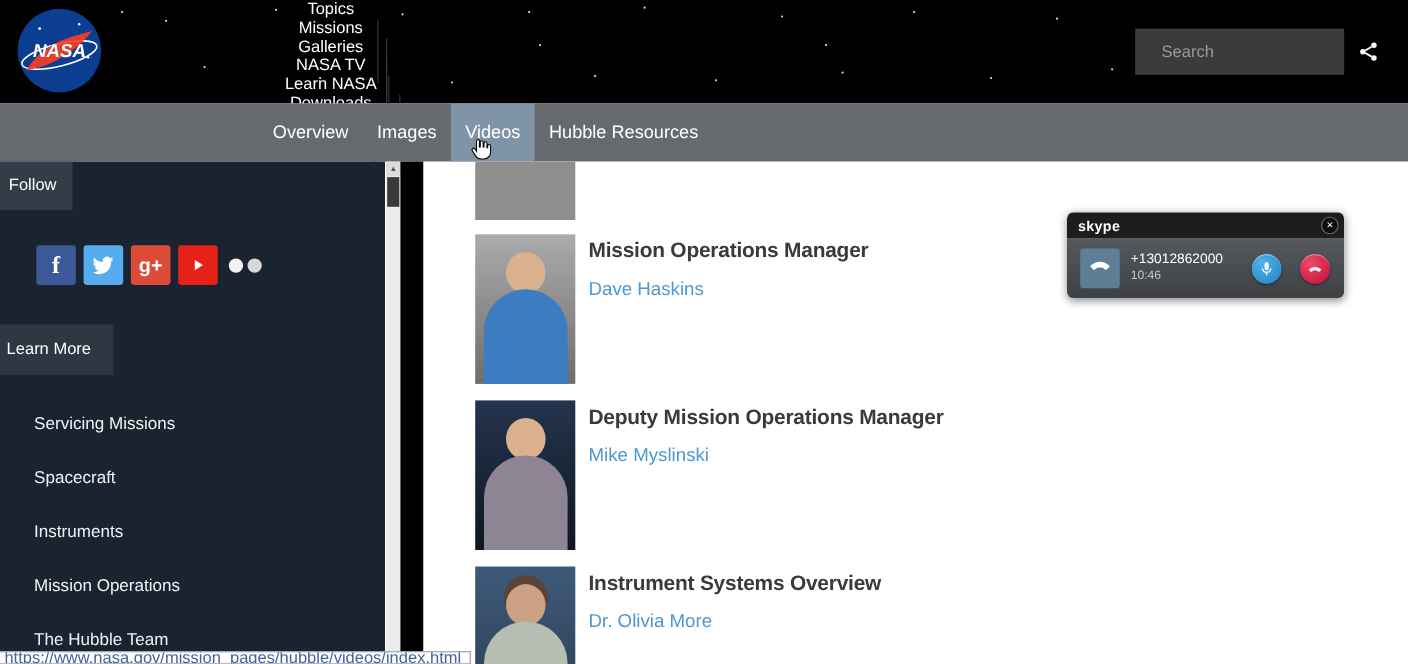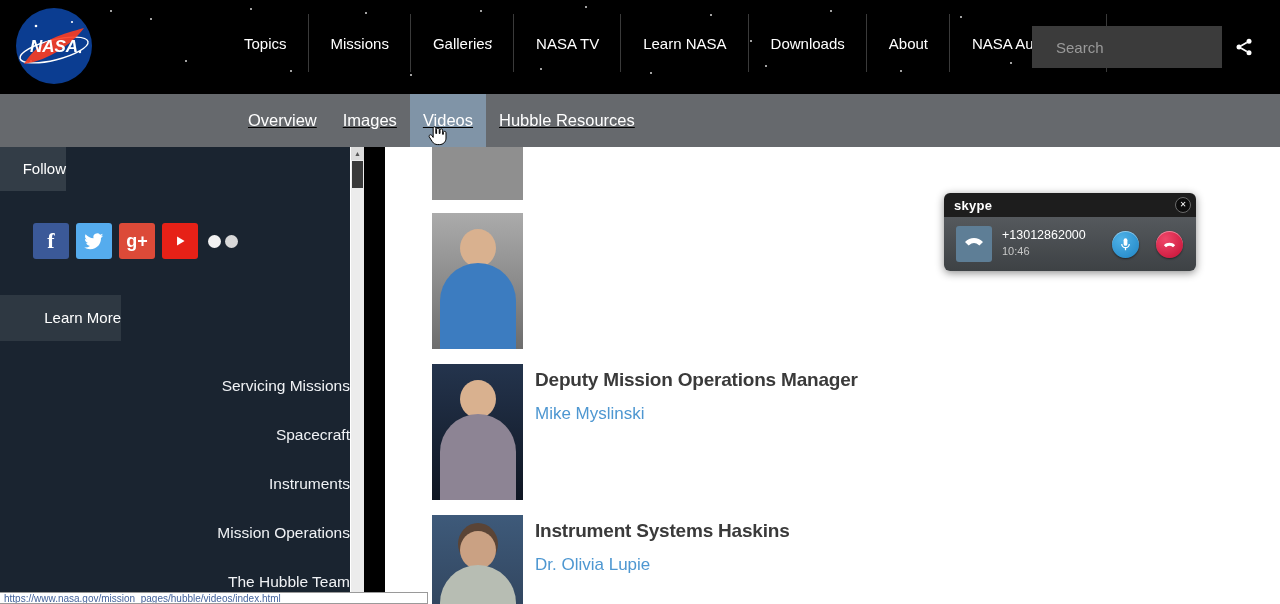--- a/index.html
+++ b/index.html
@@ -7,52 +7,52 @@
   .screen { position:relative; width:1280px; height:604px; overflow:hidden; background:#fff; }
 
   
   .topbar { position:absolute; left:0; top:0; width:1280px; height:94px; background:#000; }
   .stars { position:absolute; left:110px; top:10px; width:2px; height:2px; border-radius:50%; background:#fff; opacity:.85;
     box-shadow: 40px 8px 0 #fff, 75px 50px 0 #fff, 140px -2px 0 #fff, 180px 60px 0 #fff,
       255px 2px 0 #fff, 300px 64px 0 #fff, 370px 0 0 #fff, 430px 58px 0 #fff, 475px -4px 0 #fff,
       540px 62px 0 #fff, 600px 4px 0 #fff, 655px 55px 0 #fff, 720px 0 0 #fff, 790px 60px 0 #fff,
       850px 6px 0 #fff, 900px 52px 0 #fff, 640px 30px 0 #fff, 380px 30px 0 #fff; }
   .nasa-logo { position:absolute; left:14px; top:6px; width:80px; height:80px; }
-  .topnav { position:absolute; left:222px; top:0; height:86px; display:flex; list-style:none; align-items:center; }
+  .topnav { position:absolute; left:222px; top:0; height:86px; display:flex; list-style:none; align-items:center;flex-direction:column; }
   .topnav li { position:relative; height:94px; display:flex; align-items:center; padding:0 22px; color:#fff; font-size:15px; cursor:pointer; }
   .topnav li::after { content:""; position:absolute; right:0; top:18px; height:58px; width:1px; background:#3a3a3a; }
   .searchbox { position:absolute; left:1032px; top:26px; width:190px; height:42px; background:#3b3b3b; display:flex; align-items:center; }
   .searchbox input { flex:1; background:transparent; border:none; outline:none; color:#c9c9c9; font-size:15px; padding:0 24px; font-family:inherit; }
   .searchbox input::placeholder { color:#9a9a9a; }
   .search-icon { width:20px; height:20px; margin-right:10px; flex:0 0 auto; }
   .share-icon { position:absolute; left:1234px; top:37px; width:20px; height:20px; cursor:pointer; }
 
   
   .subnav { position:absolute; left:0; top:94px; width:1280px; height:53px; background:#66696d; }
   .section-chevron { position:absolute; left:0; top:0; width:234px; height:53px; background:#5b7aa0;
     clip-path:polygon(0 0, calc(100% - 24px) 0, 100% 50%, calc(100% - 24px) 100%, 0 100%);
     color:#fff; font-size:17px; line-height:53px; padding-left:7px; white-space:nowrap; }
-  .tabs { position:absolute; left:235px; top:0; height:53px; display:flex;text-decoration:underline; }
+  .tabs { position:absolute; left:235px; top:0; height:53px; display:flex; }
   .tab { height:53px; line-height:53px; padding:0 13px; color:#fff; font-size:16.5px; cursor:pointer; white-space:nowrap; }
   .tab.active { background:#8094a7; }
 
   
-  .sidebar { position:absolute; left:0; top:147px; width:350px; height:457px; background:#1a2430;text-align:right; }
+  .sidebar { position:absolute; left:0; top:147px; width:350px; height:457px; background:#1a2430; }
   .follow-box { position:absolute; left:0; top:0; width:66px; height:44px; background:#333d47; color:#fff; font-size:15px; line-height:44px; padding-left:8px; }
   .social-row { position:absolute; left:33px; top:76px; display:flex; gap:7px; align-items:center; }
   .social { width:36px; height:36px; border-radius:3px; display:flex; align-items:center; justify-content:center; color:#fff; cursor:pointer; }
   .social.facebook { background:#3b5998; font-size:22px; font-weight:bold; font-family:"Liberation Serif",serif; }
   .social.twitter { background:#55acee; }
   .social.twitter svg { width:22px; height:22px; }
   .social.gplus { background:#dc4a38; font-size:18px; font-weight:bold; }
   .social.youtube { background:#e62117; }
   .social.flickr { background:transparent; gap:4px; }
   .flickr-dot { width:13px; height:13px; border-radius:50%; }
   .flickr-dot.a { background:#f2f2f2; } .flickr-dot.b { background:#d8d8d8; }
-  .learnmore-box { position:absolute; left:0; top:148px; width:121px; height:46px; background:#2e3842; color:#fff; font-size:15px; line-height:46px; padding-left:6px; cursor:pointer; }
+  .learnmore-box { position:absolute; left:0; top:148px; width:103px; height:46px; background:#2e3842; color:#fff; font-size:15px; line-height:46px; padding-left:6px; cursor:pointer; }
   .side-menu { position:absolute; left:0; top:214px; width:350px; list-style:none; }
   .side-menu li { height:49px; line-height:49px; padding-left:31px; color:#f0f2f5; font-size:15.5px; cursor:pointer; }
 
   
   .scrollbar { position:absolute; left:351px; top:147px; width:13px; height:457px; background:#ececec; }
   .scroll-up { position:absolute; left:0; top:0; width:13px; height:13px; background:#dcdcdc; color:#555; font-size:7px; text-align:center; line-height:13px; cursor:pointer; }
   .scroll-thumb { position:absolute; left:1px; top:14px; width:11px; height:27px; background:#3a3a3a; cursor:grab; }
   .content-divider { position:absolute; left:364px; top:147px; width:21px; height:457px; background:#000; }
 
   
@@ -68,36 +68,36 @@
   .photo-1 { background:linear-gradient(#24344d,#0f1622); }
   .photo-1::after { background:#8d8494; }
   .photo-2 { background:linear-gradient(#3e5a7a,#2c3c52); }
   .photo-2::before { background:#caa183; box-shadow:0 -6px 0 2px #5a4436; }
   .photo-2::after { background:#b7bdb3; }
   .person-text { padding:5px 0 0 12px; }
   .person-title { font-size:19px; font-weight:bold; color:#3a3a3a; letter-spacing:-0.2px; }
   .person-name { margin-top:13px; font-size:17px; color:#4e97d1; cursor:pointer; }
 
   
-  .skype { position:absolute; left:944px; top:193px; width:252px; height:78px; border-radius:6px; overflow:hidden; box-shadow:0 2px 8px rgba(0,0,0,.45); }
+  .skype { position:absolute; left:970px; top:193px; width:252px; height:78px; border-radius:6px; overflow:hidden; box-shadow:0 2px 8px rgba(0,0,0,.45); }
   .skype-header { height:24px; background:#1d1d1d; display:flex; align-items:center; padding:0 10px; }
   .skype-brand { color:#fff; font-size:13px; font-weight:bold; letter-spacing:.3px; }
   .skype-close { position:absolute; right:5px; top:4px; width:16px; height:16px; border-radius:50%; background:#0c0c0c; border:1px solid #6a6a6a; color:#fff; font-size:8px; line-height:14px; text-align:center; cursor:pointer; }
   .skype-body { height:66px; background:linear-gradient(#55595d,#383c3f); position:relative; }
   .skype-phone-tile { position:absolute; left:12px; top:9px; width:36px; height:36px; border-radius:3px; background:#5e7e96; display:flex; align-items:center; justify-content:center; }
   .skype-phone-tile svg { width:24px; height:24px; }
   .skype-number { position:absolute; left:58px; top:11px; color:#fff; font-size:12.5px; }
   .skype-time { position:absolute; left:58px; top:28px; color:#c8c8c8; font-size:11px; }
   .skype-btn { position:absolute; top:14px; width:27px; height:27px; border-radius:50%; display:flex; align-items:center; justify-content:center; cursor:pointer; box-shadow:inset 0 1px 0 rgba(255,255,255,.4), 0 1px 2px rgba(0,0,0,.5); }
   .skype-btn svg { width:15px; height:15px; }
   .mic-btn { left:168px; background:radial-gradient(circle at 35% 30%, #4fb2e8, #1f84c4); }
   .hang-btn { left:212px; background:radial-gradient(circle at 35% 30%, #f0476a, #c40f34); }
 
   
-  .statusbar { position:absolute; left:0; top:592px; width:428px; height:12px; background:#fff; border:1px solid #9a9a9a; border-left:none; font-size:10px; line-height:11px; color:#44639c; padding-left:4px; white-space:nowrap; overflow:hidden; z-index:20; }
+  .statusbar { position:absolute; left:0; top:592px; width:428px; height:12px; background:#fff; border:1px solid #9a9a9a; border-left:none; font-size:15px; line-height:11px; color:#44639c; padding-left:4px; white-space:nowrap; overflow:hidden; z-index:20; }
 
   
   .cursor { position:absolute; left:427px; top:124px; width:20px; height:24px; z-index:30; pointer-events:none; }
 </style>
 </head>
 <body>
 
 <div class="screen">
 
   <header class="topbar">
@@ -184,35 +184,39 @@
     <div class="scroll-up">▲</div>
     <div class="scroll-thumb"></div>
   </div>
   <div class="content-divider"></div>
 
   <main class="main">
     <div class="partial-thumb"></div>
 
     <div class="person-row row-0">
       <div class="photo photo-0"></div>
+      <div class="person-text">
+        <div class="person-title">Mission Operations Manager</div>
+        <div class="person-name">Dave Haskins</div>
+      </div>
     </div>
 
     <div class="person-row row-1">
       <div class="photo photo-1"></div>
       <div class="person-text">
         <div class="person-title">Deputy Mission Operations Manager</div>
         <div class="person-name">Mike Myslinski</div>
       </div>
     </div>
 
     <div class="person-row row-2">
       <div class="photo photo-2"></div>
       <div class="person-text">
-        <div class="person-title">Instrument Systems Haskins</div>
-        <div class="person-name">Dr. Olivia Lupie</div>
+        <div class="person-title">Instrument Systems Overview</div>
+        <div class="person-name">Dr. Olivia More</div>
       </div>
     </div>
   </main>
 
   <div class="skype">
     <div class="skype-header">
       <span class="skype-brand">skype</span>
     </div>
     <div class="skype-close">✕</div>
     <div class="skype-body">

